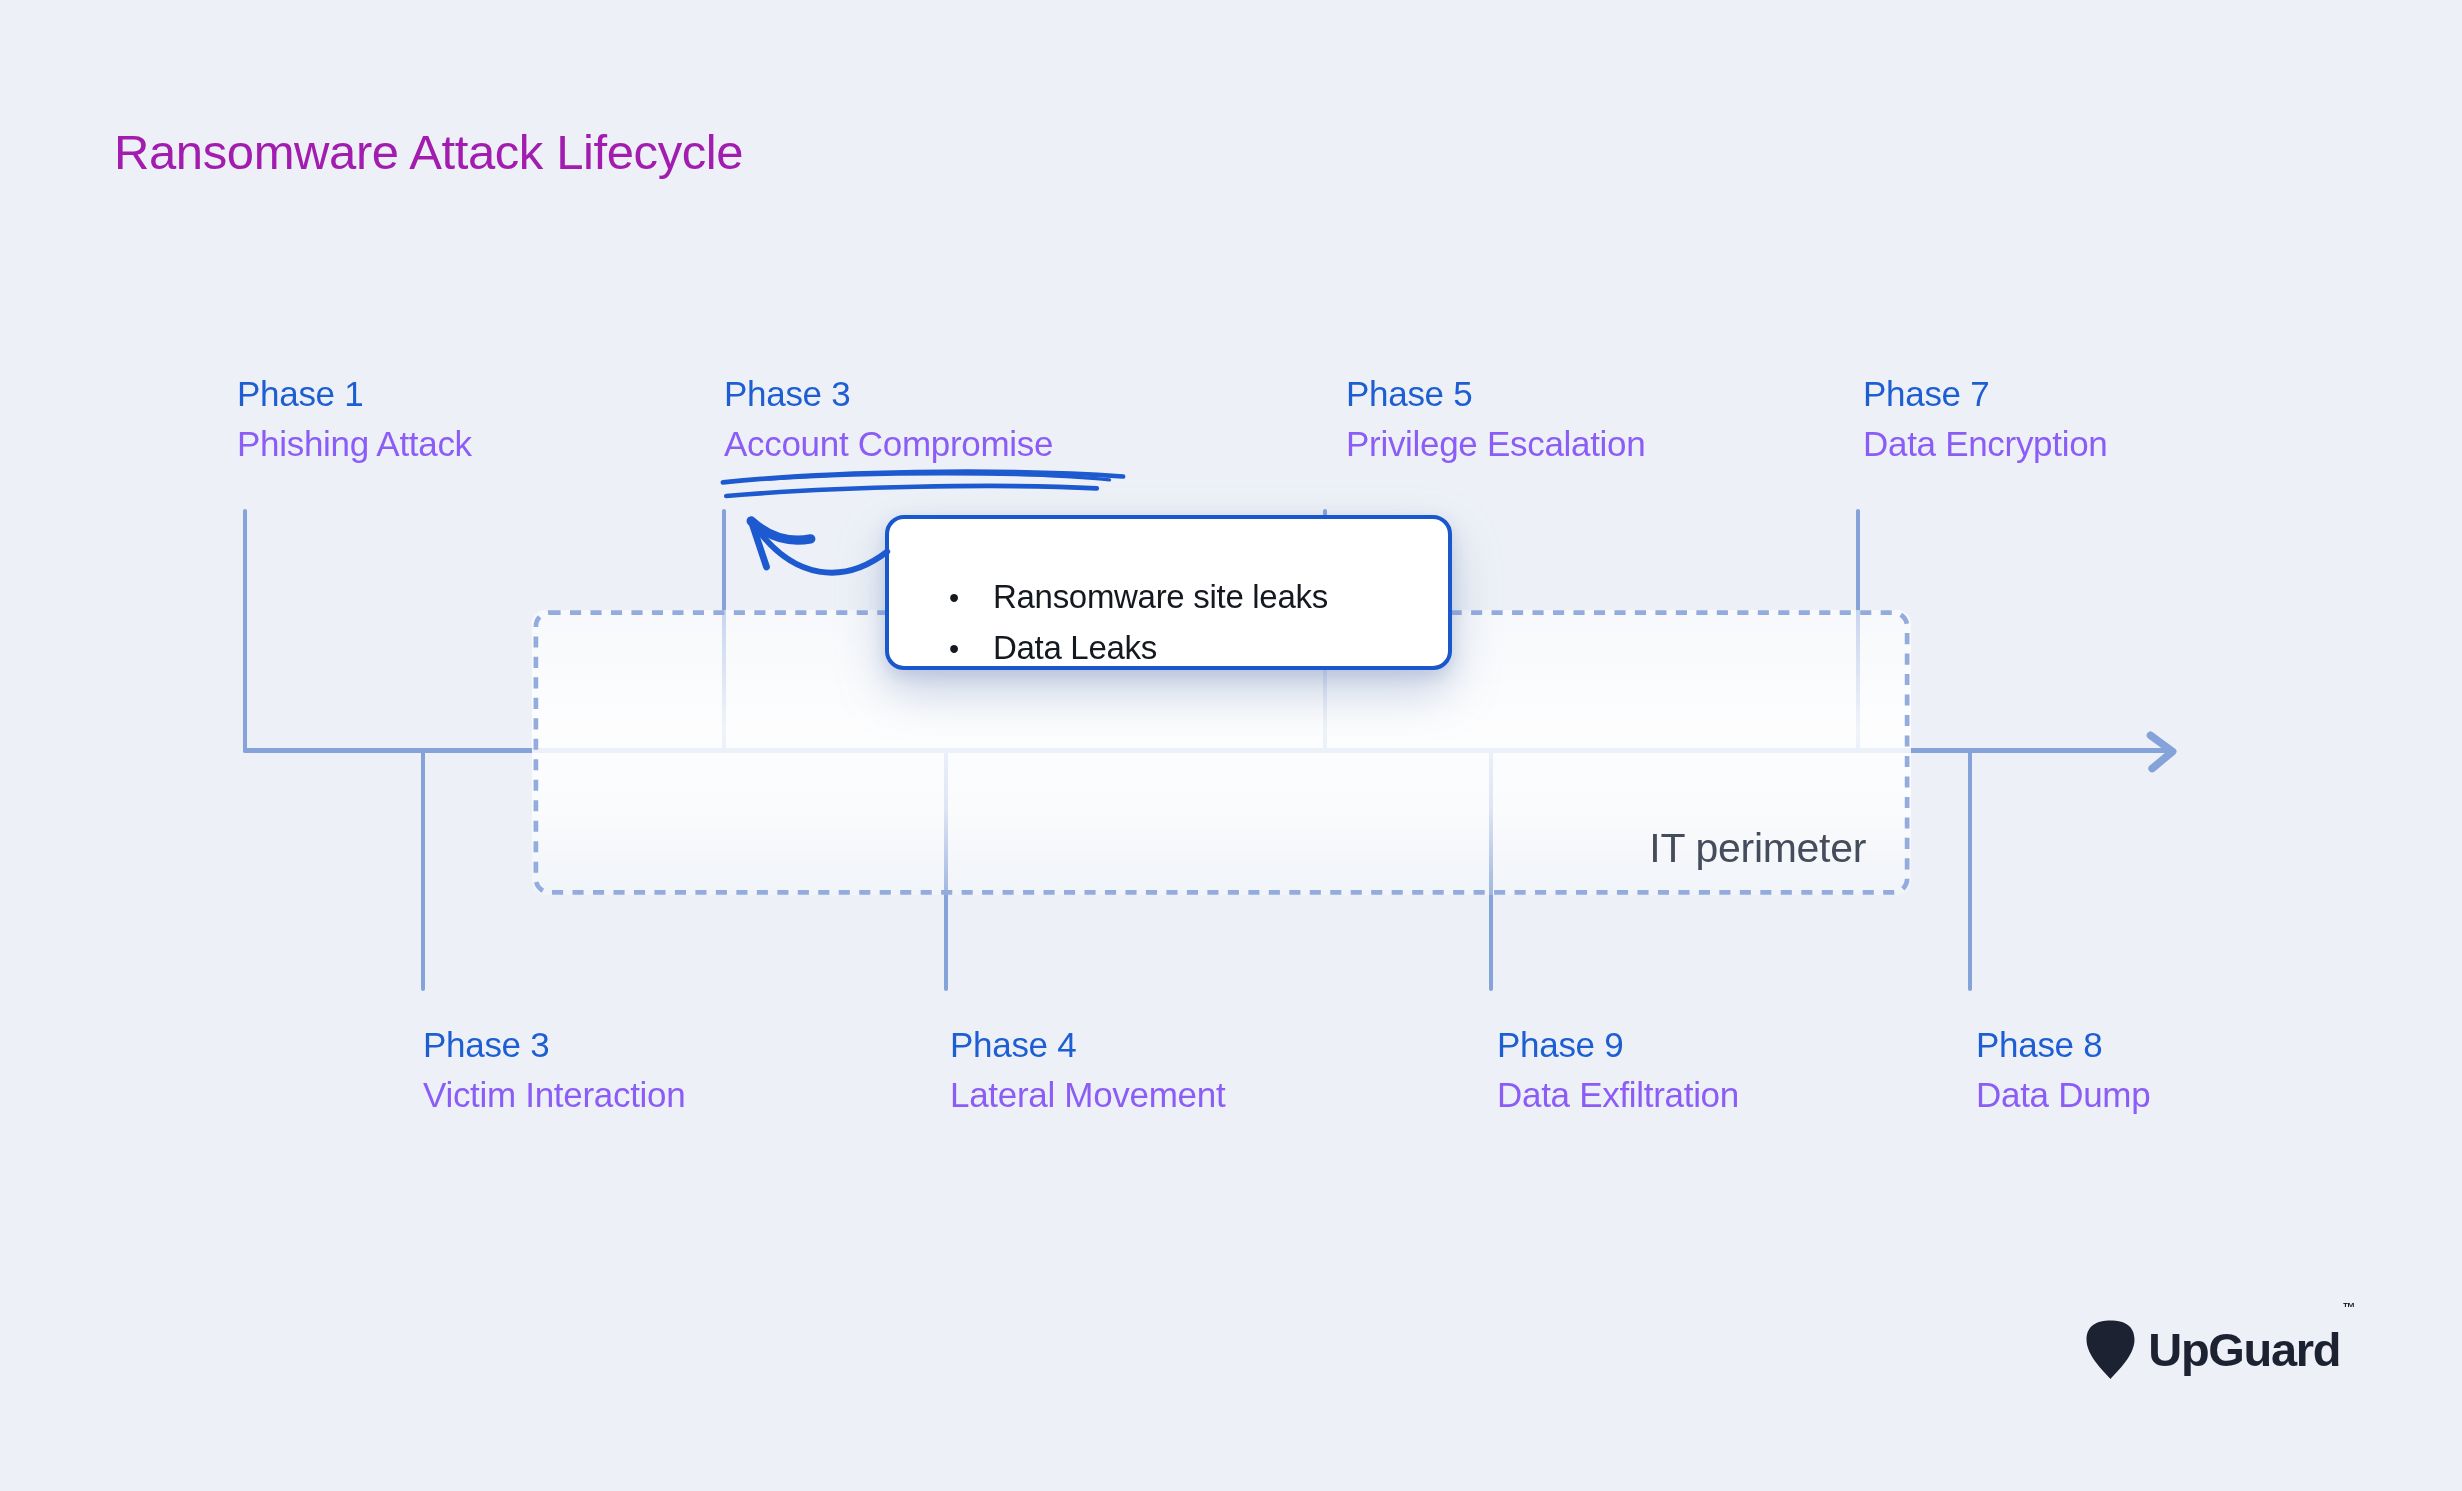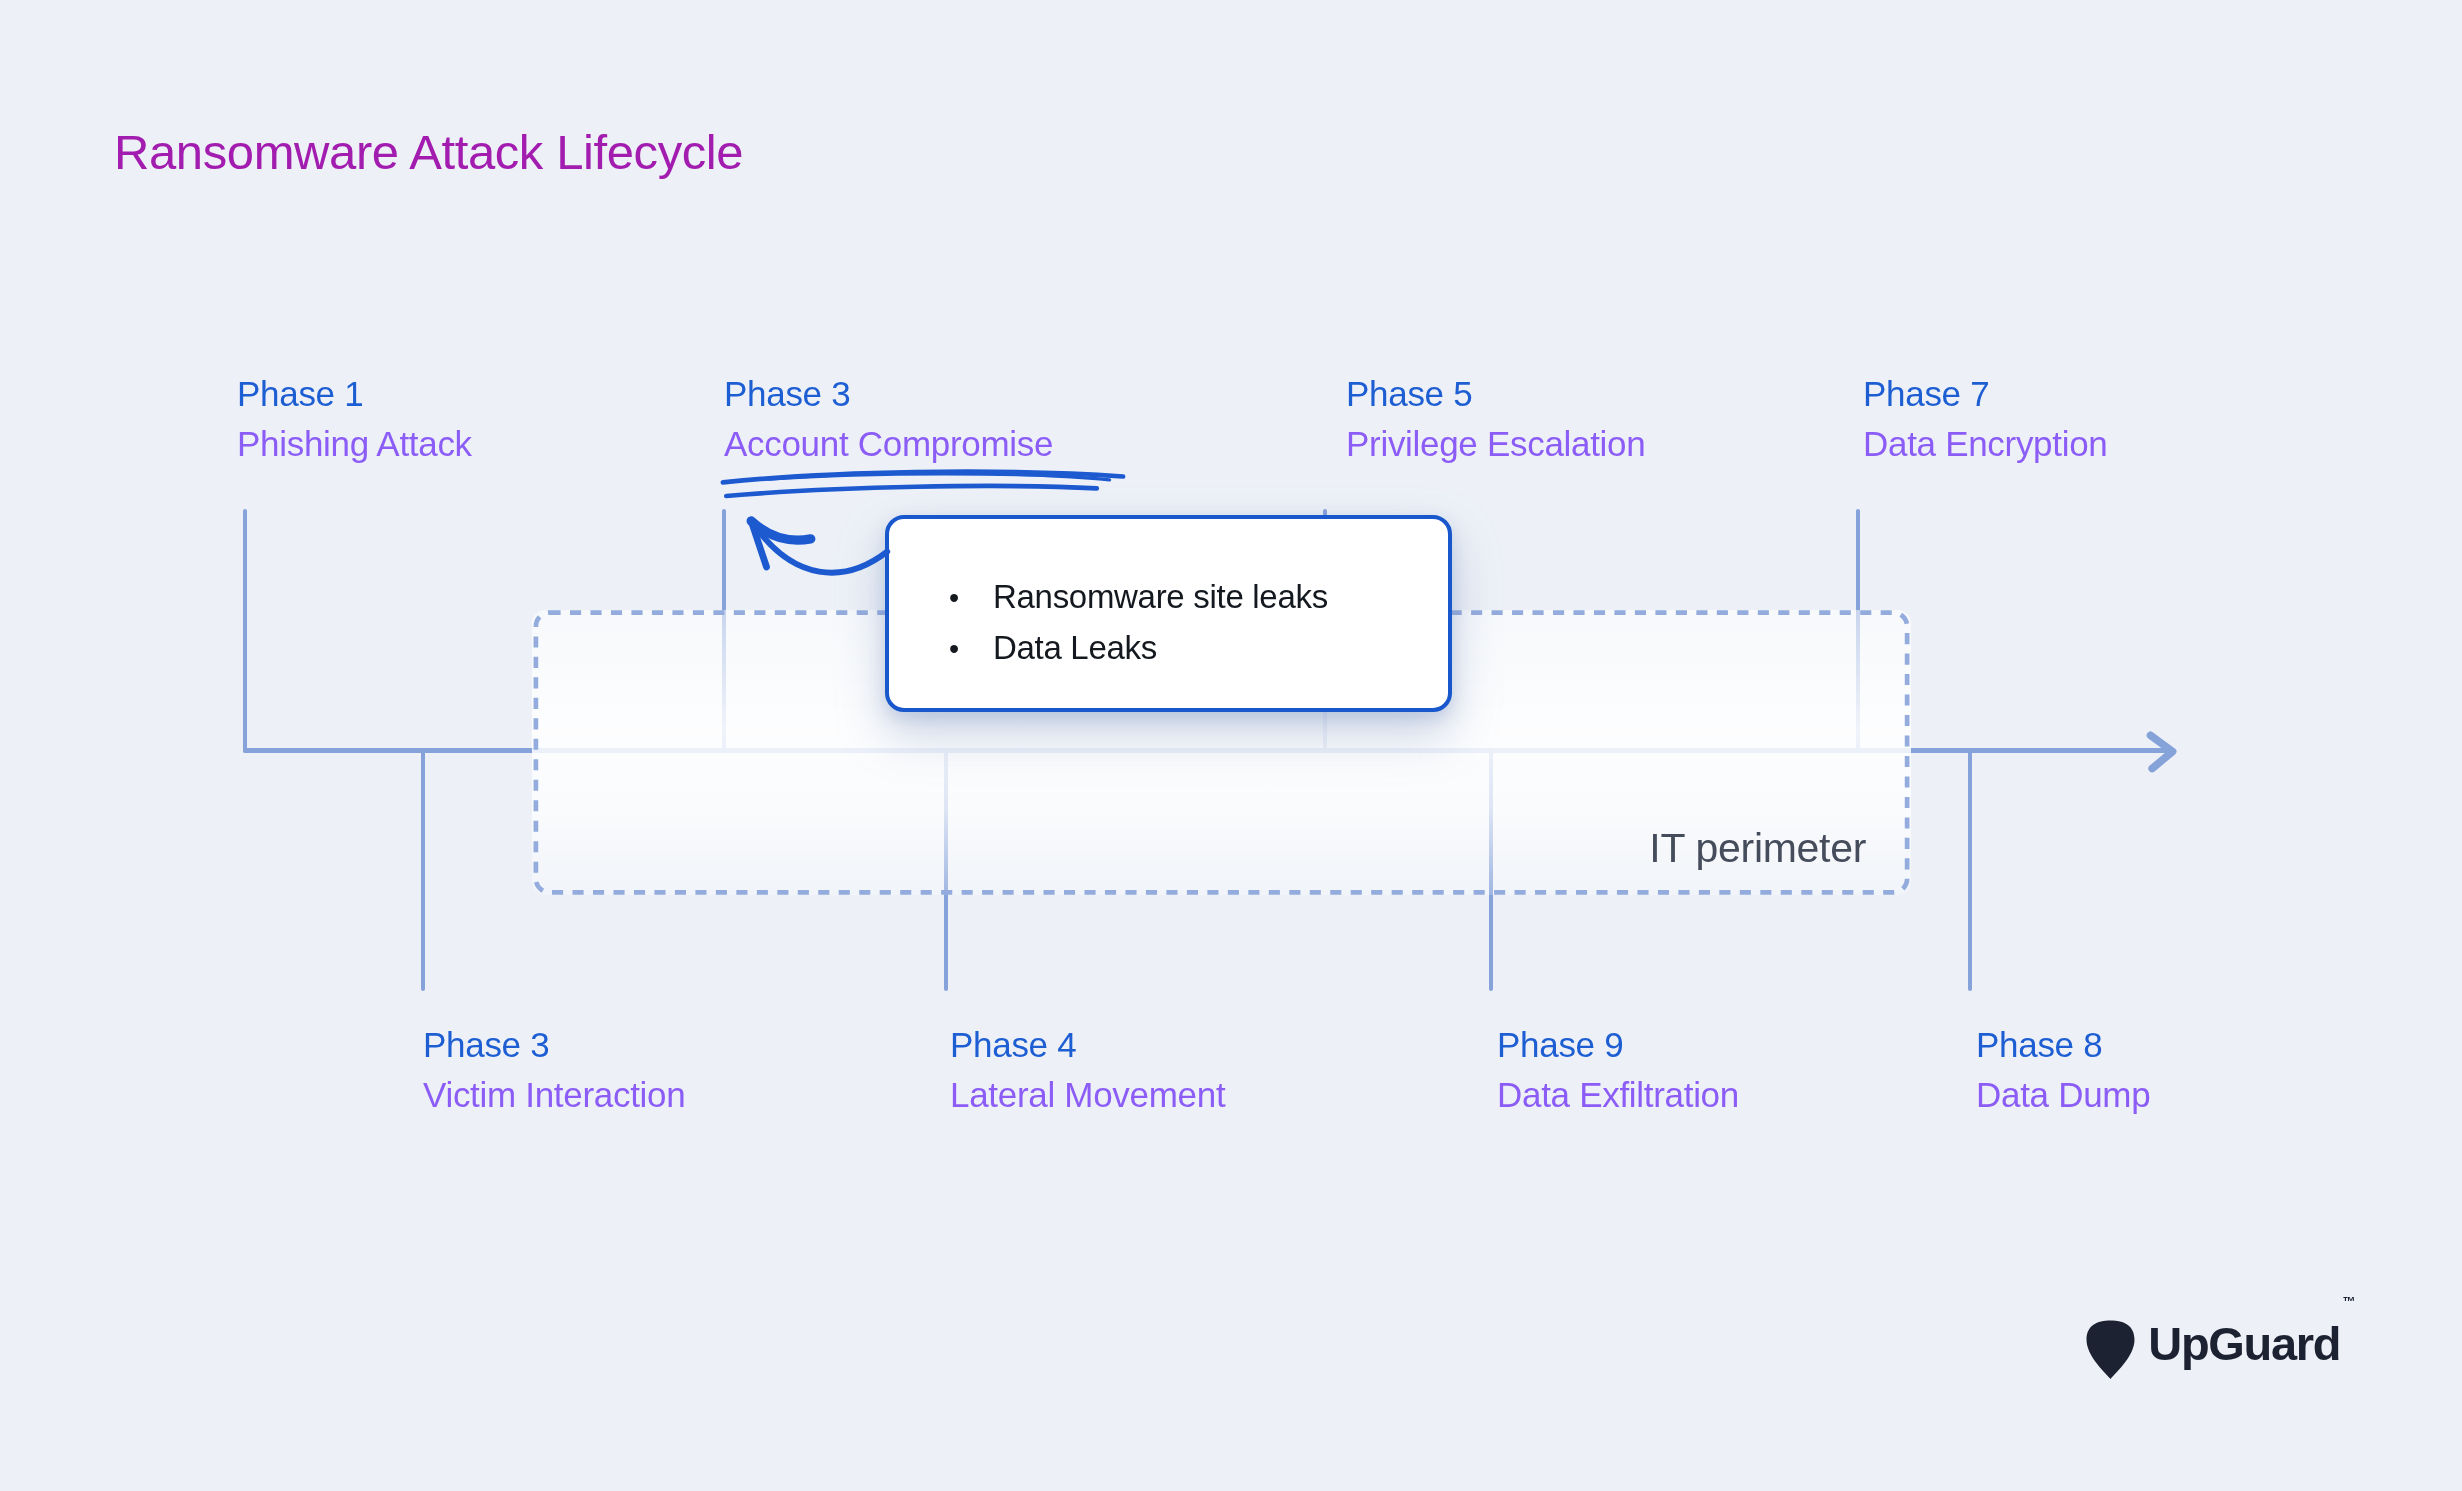--- a/index.html
+++ b/index.html
@@ -44,30 +44,30 @@
   .phase .name{font-size:35px;font-weight:500;color:#8b5cf6;letter-spacing:-0.3px;line-height:1.0;margin-top:14.5px;}
   .phase.top{top:376px;}
   .phase.bottom{top:1027px;}
   .p1{left:237px;} .p3{left:724px;} .p5{left:1346px;} .p7{left:1863px;}
   .p2{left:423px;} .p4{left:950px;} .p6{left:1497px;} .p8{left:1976px;}
   
   .underline-svg{position:absolute;left:716px;top:468px;z-index:5;}
   .arrow-svg{position:absolute;left:732px;top:504px;z-index:7;}
   
   .callout{
-    position:absolute;left:885px;top:515px;width:567px;height:197px;
+    position:absolute;left:885px;top:515px;width:567px;height:155px;
     background:#ffffff;border:4.3px solid #1857cc;border-radius:19px;
     box-sizing:border-box;z-index:6;
     box-shadow:0 22px 47px rgba(120,144,190,0.38),0 6.8px 15.4px rgba(120,144,190,0.25);
   }
   .callout ul{list-style:none;margin:0;padding:53px 0 0 60px;}
   .callout li{font-size:33px;color:#14181f;line-height:50px;letter-spacing:-0.3px;}
   .callout .dot{display:inline-block;width:44px;font-size:29px;color:#14181f;}
   
-  .logo{position:absolute;left:2083px;top:1316px;display:flex;align-items:flex-start;z-index:4;}
+  .logo{position:absolute;left:2083px;top:1316px;display:flex;align-items:center;z-index:4;}
   .logo svg{display:block;}
   .logo .word{font-size:47px;font-weight:700;color:#1d2232;letter-spacing:-1.3px;margin-left:10.3px;}
   .logo .tm{font-size:13px;font-weight:700;color:#1d2232;vertical-align:top;position:relative;top:-22px;left:2.6px;letter-spacing:0;}
 </style>
 </head>
 <body>
 
 <div class="canvas">
 
   <div class="title">Ransomware Attack Lifecycle</div>

